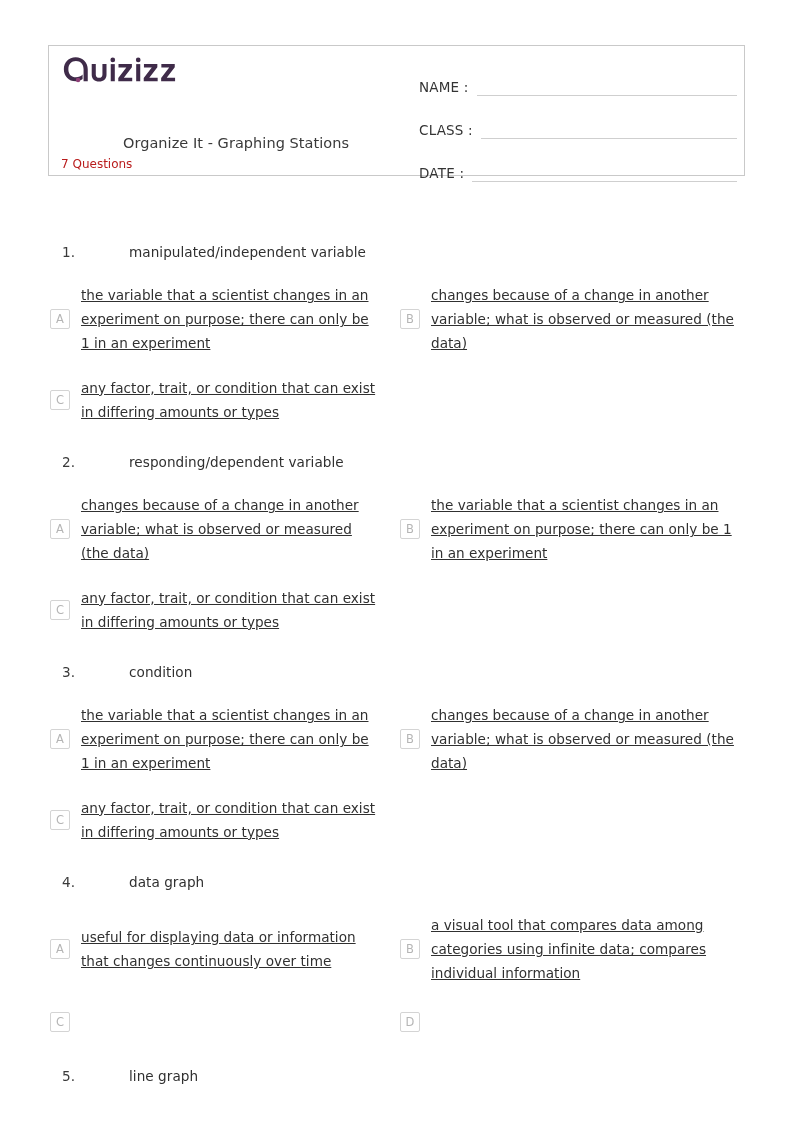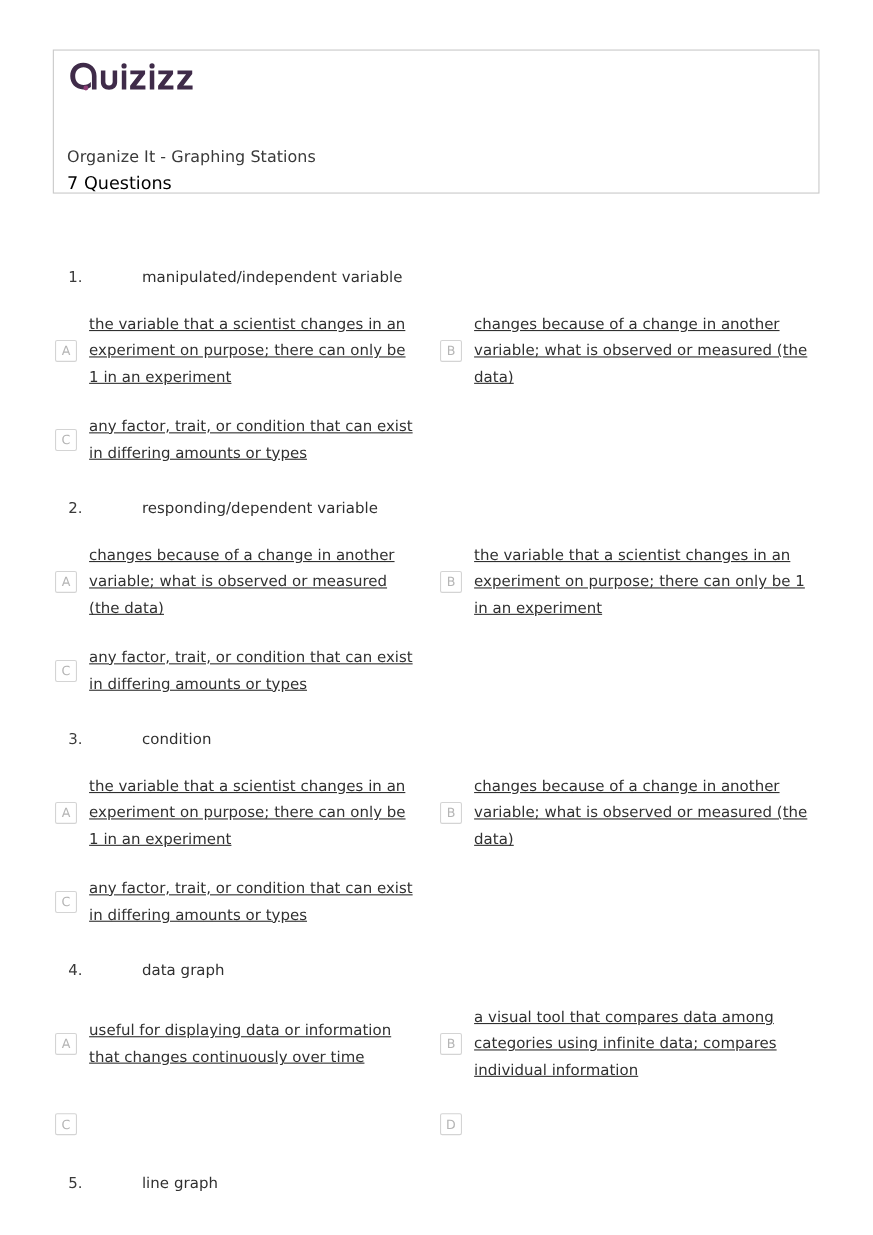--- a/index.html
+++ b/index.html
@@ -38,24 +38,25 @@
     display: block;
     margin-left: 0px;
   }
   .quiz-title {
     font-size: 14.5px;
     color: #3a3a3a;
     margin-top: 48px;
     line-height: 1.45;
     letter-spacing: 0.05px;
     white-space: nowrap;
+    text-align: center;
   }
   .quiz-subtitle {
-    font-size: 16px;
-    color: #000000;
+    font-size: 12px;
+    color: #b91c1c;
     line-height: 1.5;
     margin-top: 1px;
   }
 
   .header-right {
     position: absolute;
     left: 370px;
     top: 22px;
     width: 318px;
   }
@@ -184,20 +185,34 @@
         <path d="M153.5,17 L178.5,17 L178.5,23 L163.5,42.6 L179.1,42.6 L179.1,49 L153.1,49 L153.1,43 L168.1,23.4 L153.5,23.4 Z"></path>
 
         <path d="M186,17 L211,17 L211,23 L196,42.6 L211.6,42.6 L211.6,49 L185.6,49 L185.6,43 L200.6,23.4 L186,23.4 Z"></path>
       </g>
     </svg>
 
     <div class="quiz-title">Organize It - Graphing Stations</div>
     <div class="quiz-subtitle">7 Questions</div>
   </div>
 
+  <div class="header-right">
+    <div class="field-row">
+      <span class="field-label">NAME :</span>
+      <span class="field-line"></span>
+    </div>
+    <div class="field-row">
+      <span class="field-label">CLASS :</span>
+      <span class="field-line"></span>
+    </div>
+    <div class="field-row">
+      <span class="field-label">DATE  :</span>
+      <span class="field-line"></span>
+    </div>
+  </div>
 </div>
 
 <div class="questions" id="question-list">
     <div class="question-block">
       <div class="q-head">
         <div class="q-num">1.</div>
         <div class="q-text">manipulated/independent variable</div>
       </div>
       <div class="opt-grid">
         <div class="opt">

